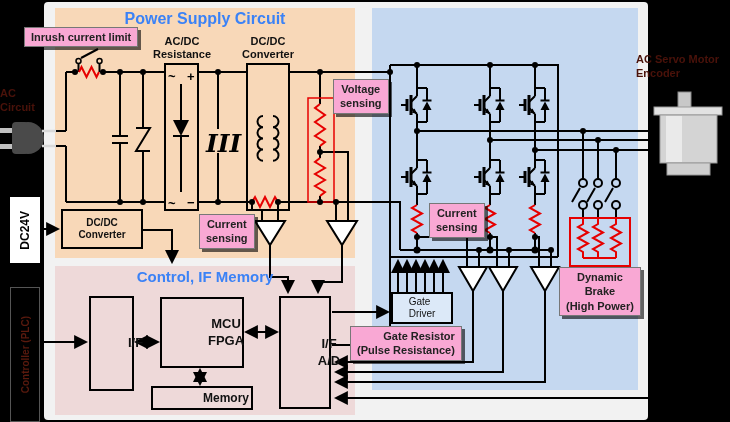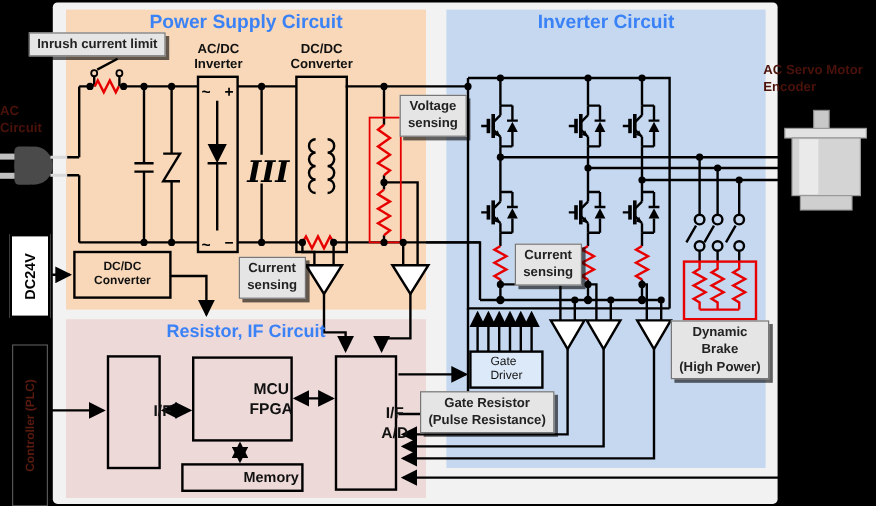--- a/index.html
+++ b/index.html
@@ -20,27 +20,27 @@
   .blklbl{font-size:11px;font-weight:600;text-align:center;line-height:1.2;}
   .l-acdc{left:146px;top:35px;width:72px;}
   .l-dcdc{left:232px;top:35px;width:72px;}
   .l-aux{left:62px;top:210px;width:80px;height:38px;font-size:10px;display:flex;align-items:center;justify-content:center;}
   .l-gd{left:392px;top:293px;width:60px;height:30px;font-size:10px;font-weight:400;display:flex;align-items:center;justify-content:center;text-align:left;line-height:1.2;}
   .boxlbl{display:flex;align-items:center;justify-content:center;text-align:center;font-size:13px;font-weight:600;line-height:1.25;padding-left:24px;}
   .l-if{left:90px;top:297px;width:43px;height:93px;}
   .l-mcu{left:161px;top:298px;width:82px;height:69px;}
   .l-mem{left:152px;top:387px;width:100px;height:22px;font-size:12px;}
   .l-ifad{left:280px;top:297px;width:50px;height:111px;}
-  .callout{background:#e5e5e5;border:1px solid #777;box-shadow:3px 3px 0 rgba(0,0,0,0.6);
+  .callout{background:#f9a8d4;border:1px solid #777;box-shadow:3px 3px 0 rgba(0,0,0,0.6);
            font-size:11px;font-weight:700;color:#222;padding:2px 6px;line-height:1.3;text-align:center;z-index:9;}
   .c-inrush{left:24px;top:27px;}
   .c-volt{left:333px;top:79px;}
   .c-curp{left:199px;top:214px;}
   .c-curi{left:429px;top:203px;}
-  .c-gres{left:350px;top:326px;}
+  .c-gres{left:350px;top:326px;text-align:right;}
   .c-brake{left:559px;top:267px;}
   .darkred{color:#4a120a;font-weight:700;text-align:left;line-height:1.3;font-size:11px;}
   .l-acsupply{left:0px;top:86px;width:46px;}
   .l-servo{left:636px;top:52px;width:94px;}
   .whitebox{position:absolute;left:8px;top:195px;width:30px;height:66px;background:#fff;border:2px solid #000;
             display:flex;align-items:center;justify-content:center;z-index:8;}
   .vtext{writing-mode:vertical-rl;transform:rotate(180deg);}
   .dc24v{font-size:12px;font-weight:700;color:#000;}
   .ctrlbox{position:absolute;left:10px;top:287px;width:28px;height:133px;background:#000;border:1px solid #555;
            display:flex;align-items:center;justify-content:center;z-index:8;}
@@ -226,25 +226,24 @@
     <g>
       <rect x="678" y="92" width="13" height="16" fill="#c8c8c8" stroke="#888"></rect>
       <rect x="654" y="107" width="68" height="8" fill="#e2e2e2" stroke="#999"></rect>
       <rect x="660" y="115" width="57" height="48" fill="#d4d4d4" stroke="#999"></rect>
       <rect x="666" y="116" width="16" height="46" fill="#efefef" opacity="0.8"></rect>
       <rect x="667" y="163" width="43" height="12" fill="#cfcfcf" stroke="#999"></rect>
     </g>
   </svg>
 
   <div class="lbl title t-power">Power Supply Circuit</div>
-  <div class="lbl title t-inverter">Inverter Circuit</div>
-  <div class="lbl title t-control">Resistor, IF Circuit</div>
+  <div class="lbl title t-control">Control, IF Memory</div>
 
   <div class="lbl blklbl pre l-acdc">AC/DC
-Inverter</div>
+Resistance</div>
   <div class="lbl blklbl pre l-dcdc">DC/DC
 Converter</div>
   <div class="lbl blklbl pre l-aux">DC/DC
 Converter</div>
   <div class="lbl pre l-gd">Gate
 Driver</div>
   <div class="lbl boxlbl l-if">I/F</div>
   <div class="lbl boxlbl pre l-mcu">MCU
 FPGA</div>
   <div class="lbl boxlbl l-mem">Memory</div>

